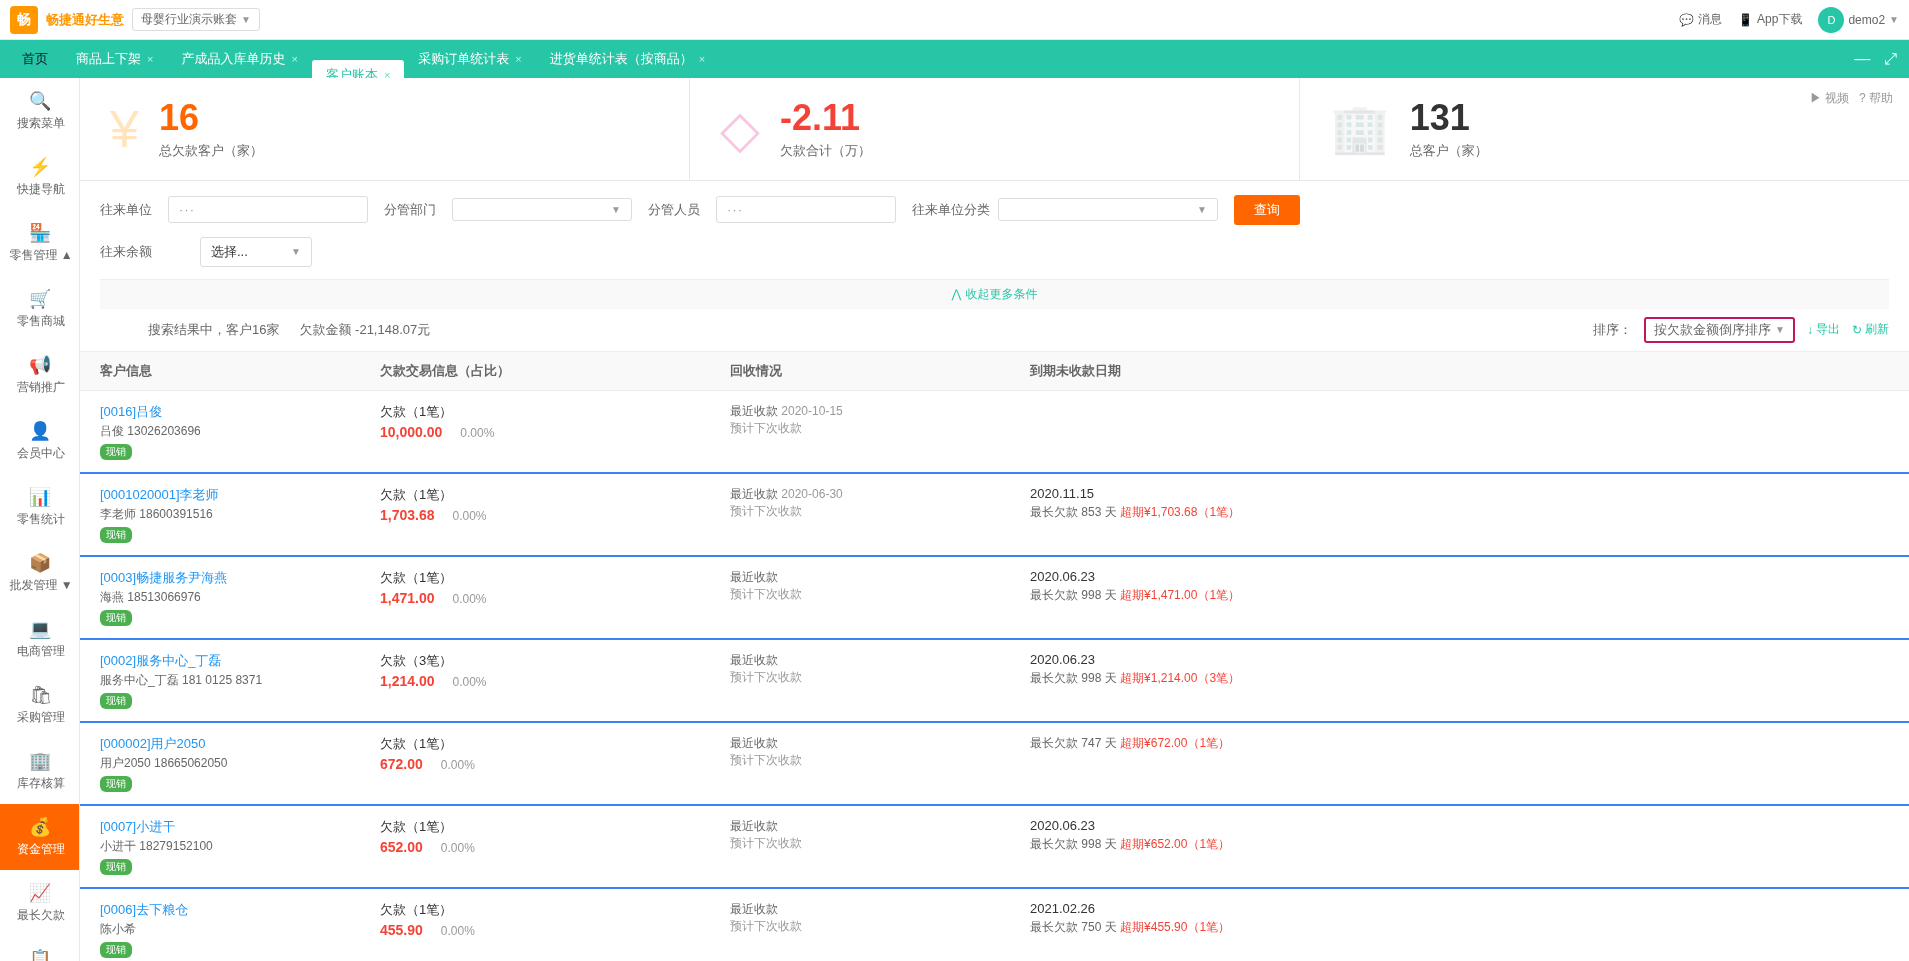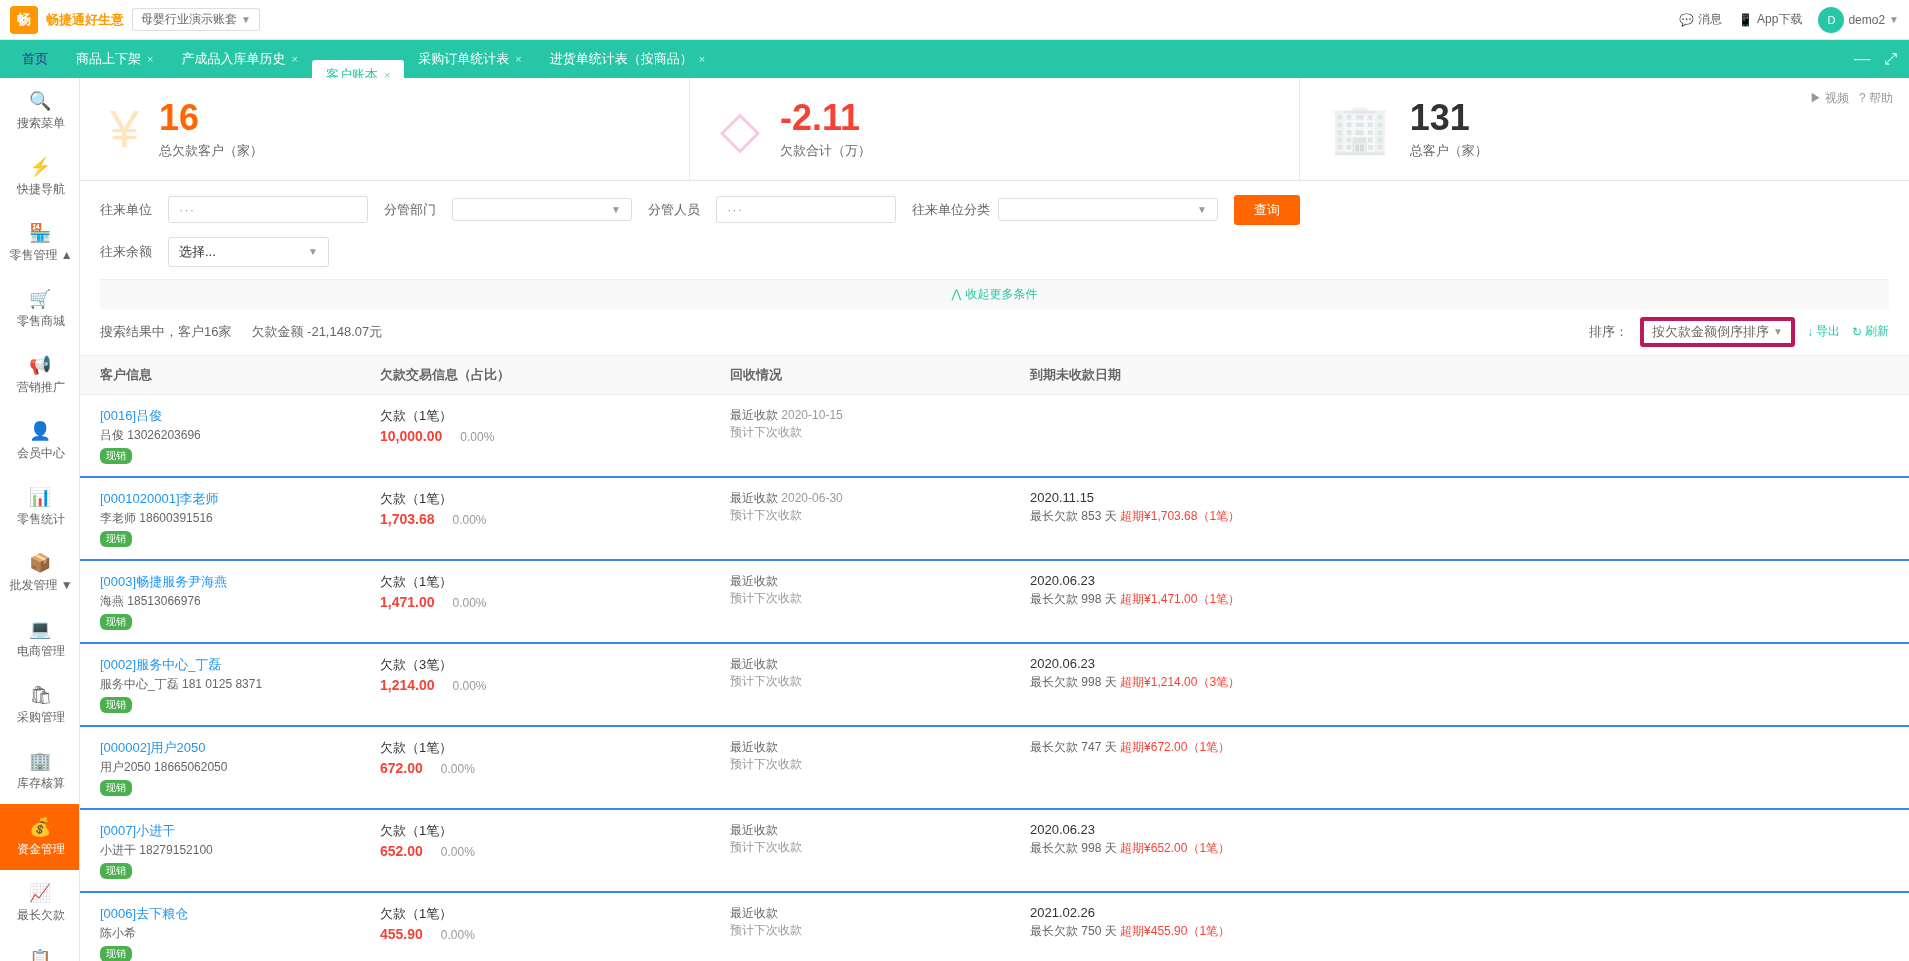--- a/index.html
+++ b/index.html
@@ -13,21 +13,21 @@
     .company-selector { display: flex; align-items: center; gap: 4px; color: #666; font-size: 12px; cursor: pointer; border: 1px solid #ddd; border-radius: 3px; padding: 2px 8px; }
     .top-right { display: flex; align-items: center; gap: 16px; color: #666; font-size: 12px; }
     .top-right-item { display: flex; align-items: center; gap: 4px; cursor: pointer; }
     .avatar { width: 26px; height: 26px; background: #26c6a6; border-radius: 50%; display: flex; align-items: center; justify-content: center; color: #fff; font-size: 11px; }
 
     
     .nav-tabs { display: flex; align-items: center; background: #26c6a6; height: 38px; padding: 0 8px; overflow: hidden; }
     .nav-tab { display: flex; align-items: center; gap: 4px; padding: 6px 14px; color: #fff; cursor: pointer; font-size: 13px; white-space: nowrap; border-radius: 3px 3px 0 0; }
     .nav-tab.active { background: #fff; color: #26c6a6; margin-top: 32px; }
     .nav-tab .close-btn { font-size: 11px; color: inherit; opacity: 0.7; margin-left: 2px; }
-    .nav-tab-home { padding: 6px 14px; color: #4c1d95; cursor: pointer; }
+    .nav-tab-home { padding: 6px 14px; color: #0f172a; cursor: pointer; }
     .nav-right { margin-left: auto; display: flex; gap: 6px; }
     .nav-icon-btn { color: #fff; cursor: pointer; font-size: 16px; padding: 2px 4px; }
 
     
     .main-layout { display: flex; height: calc(961px - 78px); }
 
     
     .sidebar { width: 80px; background: #fff; border-right: 1px solid #e8e8e8; display: flex; flex-direction: column; overflow-y: auto; }
     .sidebar-item { display: flex; flex-direction: column; align-items: center; padding: 12px 4px; cursor: pointer; color: #666; font-size: 12px; gap: 3px; border-left: 3px solid transparent; }
     .sidebar-item.active { background: #ff6600; color: #fff; border-left-color: #ff6600; }
@@ -55,21 +55,21 @@
     .filter-item { display: flex; align-items: center; gap: 8px; }
     .filter-label { color: #666; font-size: 13px; white-space: nowrap; min-width: 60px; }
     .filter-input { border: 1px solid #ddd; border-radius: 3px; padding: 5px 10px; font-size: 13px; width: 200px; color: #333; display: flex; align-items: center; justify-content: space-between; cursor: pointer; }
     .filter-select { border: 1px solid #ddd; border-radius: 3px; padding: 5px 10px; font-size: 13px; width: 150px; background: #fff; display: flex; align-items: center; justify-content: space-between; cursor: pointer; }
     .filter-dots { color: #999; letter-spacing: 1px; }
     .search-btn { background: #ff6600; color: #fff; border: none; border-radius: 3px; padding: 6px 20px; cursor: pointer; font-size: 13px; }
     .collapse-btn { text-align: center; padding: 6px; color: #26c6a6; font-size: 12px; cursor: pointer; display: flex; align-items: center; justify-content: center; gap: 4px; background: #f9f9f9; border-top: 1px solid #eee; }
 
     
     .result-bar { background: #fff; padding: 8px 20px; display: flex; align-items: center; justify-content: space-between; border-bottom: 1px solid #eee; font-size: 13px; color: #666; }
-    .result-bar-left { display: flex; gap: 20px; }
+    .result-bar-left { display: flex; gap: 20px; margin-left: 48px; }
     .result-bar-right { display: flex; align-items: center; gap: 12px; }
     .sort-label { font-size: 13px; }
     .action-btn { display: flex; align-items: center; gap: 3px; color: #26c6a6; font-size: 12px; cursor: pointer; }
 
     
     .table-container { background: #fff; margin: 0; }
     .table-header { display: grid; grid-template-columns: 280px 350px 300px 1fr; padding: 10px 20px; background: #f9f9f9; border-bottom: 1px solid #eee; font-size: 13px; color: #666; font-weight: bold; }
     .table-row { display: grid; grid-template-columns: 280px 350px 300px 1fr; padding: 12px 20px; border-bottom: 2px solid #3b82f6; align-items: start; }
     .customer-name { color: #2196f3; font-size: 13px; cursor: pointer; text-decoration: none; }
     .customer-sub { font-size: 12px; color: #666; margin-top: 2px; }
@@ -266,40 +266,40 @@
           <div class="filter-select" style="width:220px;">
             <span></span>
             <span class="chevron">▼</span>
           </div>
         </div>
         <button class="search-btn">查询</button>
       </div>
       <div class="filter-row">
         <div class="filter-item">
           <span class="filter-label">往来余额</span>
-          <div class="filter-select" style="width:161px;">
+          <div class="filter-select" style="width:112px;margin-left:32px;">
             <span>选择...</span>
             <span class="chevron">▼</span>
           </div>
         </div>
       </div>
       <div class="collapse-btn">
         <span>⋀</span>
         <span>收起更多条件</span>
       </div>
     </div>
 
     <div class="result-bar">
       <div class="result-bar-left">
         <span>搜索结果中，客户16家</span>
         <span>欠款金额 -21,148.07元</span>
       </div>
       <div class="result-bar-right">
         <span class="sort-label">排序：</span>
-        <div style="display:flex;align-items:center;gap:4px;border:4px solid #be185d;border-radius:3px;padding:2px 8px;cursor:pointer;">
+        <div style="display:flex;align-items:center;gap:4px;border:2px solid #be185d;border-radius:3px;padding:2px 8px;cursor:pointer;">
           <span>按欠款金额倒序排序</span>
           <span class="chevron">▼</span>
         </div>
         <div class="action-btn">
           <span>↓</span>
           <span>导出</span>
         </div>
         <div class="action-btn">
           <span>↻</span>
           <span>刷新</span>

